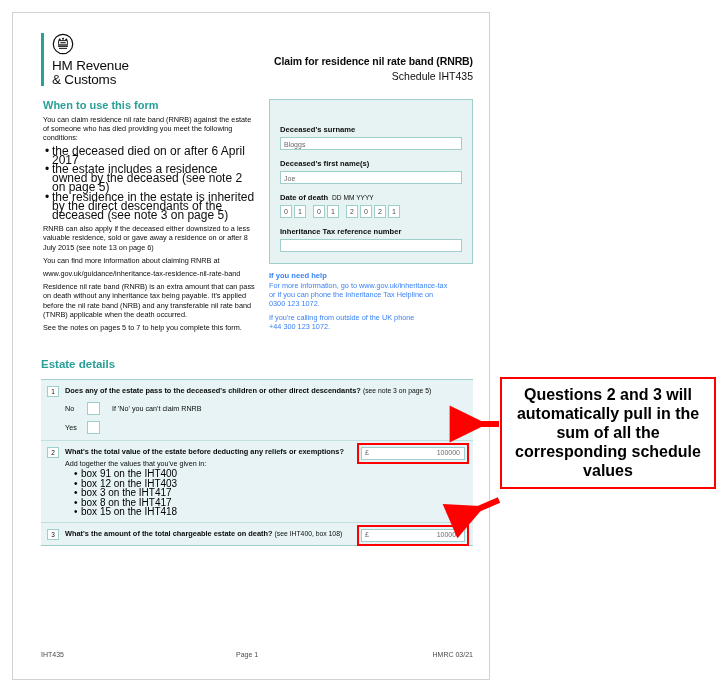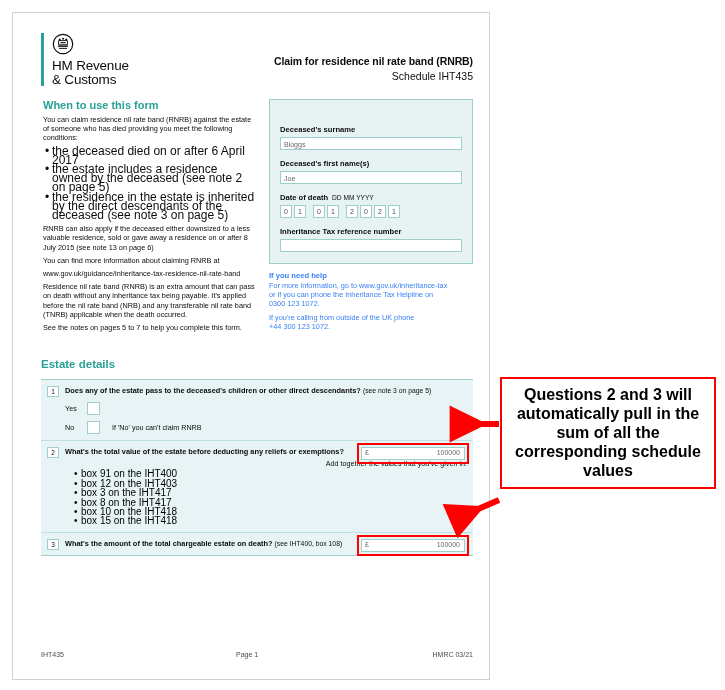--- a/index.html
+++ b/index.html
@@ -233,21 +233,20 @@
   }
   .qtext .note {
     font-weight: normal;
     font-size: 6.8px;
   }
   .qsub {
     font-size: 7.2px;
     color: #0b0c0c;
     line-height: 9.4px;
     margin-top: 2px;
-    text-align: right;
   }
   ul.qbullets {
     margin: 1px 0 0 0;
     padding-left: 16px;
     list-style: none;
   }
   ul.qbullets li {
     font-size: 10px;
     line-height: 9.4px;
     position: relative;
@@ -443,40 +442,39 @@
     <div class="estate-head">Estate details</div>
     <div class="estate-box">
 
       <div class="q-row">
         <div class="qnum">1</div>
         <div class="qtext" style="padding-right:6px">
           <span>Does any of the estate pass to the deceased's children or other direct descendants?</span>
           <span class="note">(see note 3 on page 5)</span>
         </div>
         <div class="yn-row">
-          <span class="lbl">Yes</span>
-          <span class="chk"></span>
-        </div>
-        <div class="yn-row">
           <span class="lbl">No</span>
           <span class="chk"></span>
           <span class="side">If 'No' you can't claim RNRB</span>
+        </div>
+        <div class="yn-row">
+          <span class="lbl">Yes</span>
+          <span class="chk"></span>
         </div>
       </div>
 
       <div class="q-row">
         <div class="qnum">2</div>
         <div class="qtext">What's the total value of the estate before deducting any reliefs or exemptions?</div>
         <div class="qsub">Add together the values that you've given in:</div>
         <ul class="qbullets">
           <li>box 91 on the IHT400</li>
           <li>box 12 on the IHT403</li>
           <li>box 3 on the IHT417</li>
           <li>box 8 on the IHT417</li>
-          <li>box 10 on the IHT418</li>
           <li>box 15 on the IHT418</li>
         </ul>
         <div class="money-wrap">
           <div class="money-field">
             <span class="cur">£</span>
             <span class="val">100000</span>
           </div>
           <div class="money-hl"></div>
         </div>
       </div>

